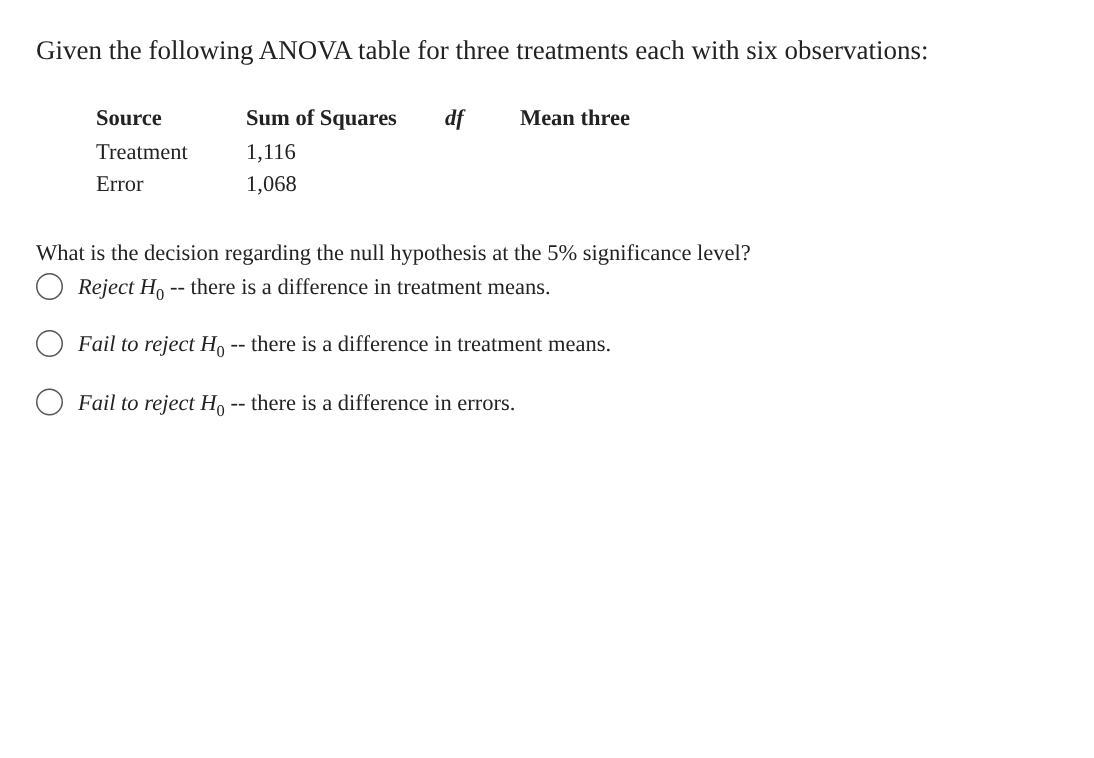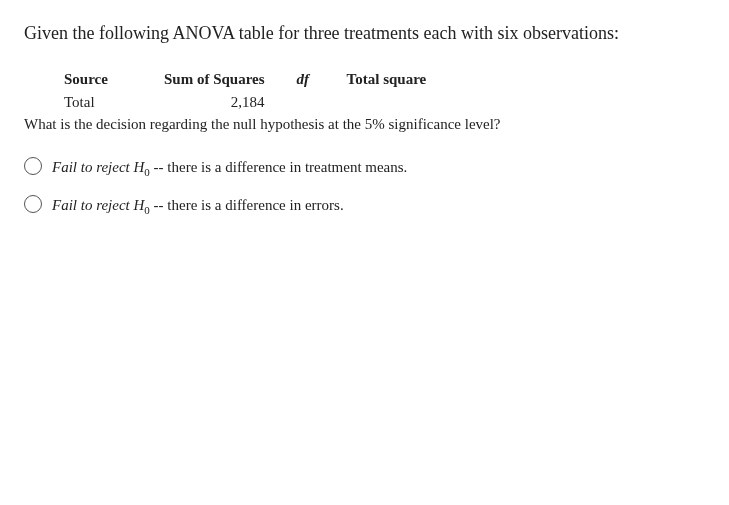--- a/index.html
+++ b/index.html
@@ -19,20 +19,21 @@
     }
 
     .intro-text {
       font-size: 18px;
       margin-bottom: 22px;
       line-height: 1.5;
     }
 
     .anova-table {
       margin-left: 40px;
+      margin-bottom: 24px;
     }
 
     .anova-table table {
       border-collapse: collapse;
     }
 
     .anova-table table th {
       font-weight: bold;
       text-align: left;
       padding: 2px 32px 4px 0;
@@ -44,35 +45,33 @@
       padding: 2px 32px 2px 0;
       font-size: 15px;
     }
 
     .anova-table table .source-col {
       min-width: 100px;
     }
 
     .anova-table table .ss-col {
       min-width: 120px;
-      text-align: right;
     }
 
     .anova-table table .df-col {
       min-width: 50px;
       font-style: italic;
     }
 
     .anova-table table .ms-col {
       min-width: 100px;
     }
 
     .question-text {
       font-size: 15px;
-      margin-bottom: 20px;
       line-height: 1.5;
     }
 
     .option {
       display: flex;
       align-items: flex-start;
       margin-bottom: 14px;
       gap: 10px;
     }
 
@@ -107,37 +106,47 @@
 
 <p class="intro-text">Given the following ANOVA table for three treatments each with six observations:</p>
 
 <div class="anova-table">
   <table>
     <thead>
       <tr>
         <th class="source-col">Source</th>
         <th class="ss-col">Sum of Squares</th>
         <th class="df-col">df</th>
-        <th class="ms-col">Total square</th>
+        <th class="ms-col">Mean three</th>
       </tr>
     </thead>
     <tbody id="table-body">
+    <tr>
+          <td class="source-col">Treatment</td>
+          <td class="ss-col">1,116</td>
+          <td class="df-col"></td>
+          <td class="ms-col"></td>
+        </tr>
         <tr>
-          <td class="source-col">Total</td>
-          <td class="ss-col">2,184</td>
+          <td class="source-col">Error</td>
+          <td class="ss-col">1,068</td>
           <td class="df-col"></td>
           <td class="ms-col"></td>
         </tr>
       </tbody>
   </table>
 </div>
 
 <p class="question-text">What is the decision regarding the null hypothesis at the 5% significance level?</p>
 
 <div id="options-container">
+<div class="option">
+      <span class="radio-circle"></span>
+      <span class="option-text"><span class="italic">Reject H<span class="subscript">0</span></span><span> -- there is a difference in treatment means.</span></span>
+    </div>
     <div class="option">
       <span class="radio-circle"></span>
       <span class="option-text"><span class="italic">Fail to reject H<span class="subscript">0</span></span><span> -- there is a difference in treatment means.</span></span>
     </div>
     <div class="option">
       <span class="radio-circle"></span>
       <span class="option-text"><span class="italic">Fail to reject H<span class="subscript">0</span></span><span> -- there is a difference in errors.</span></span>
     </div>
   </div>
 

